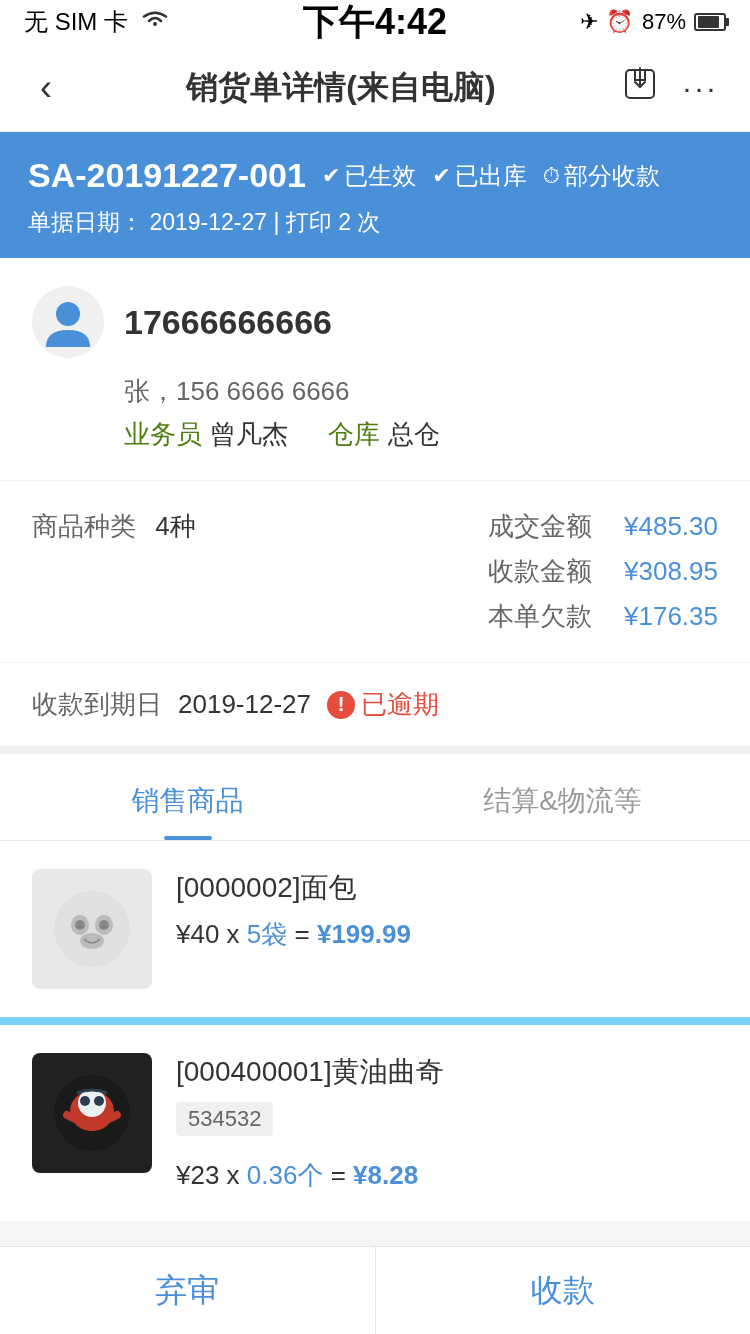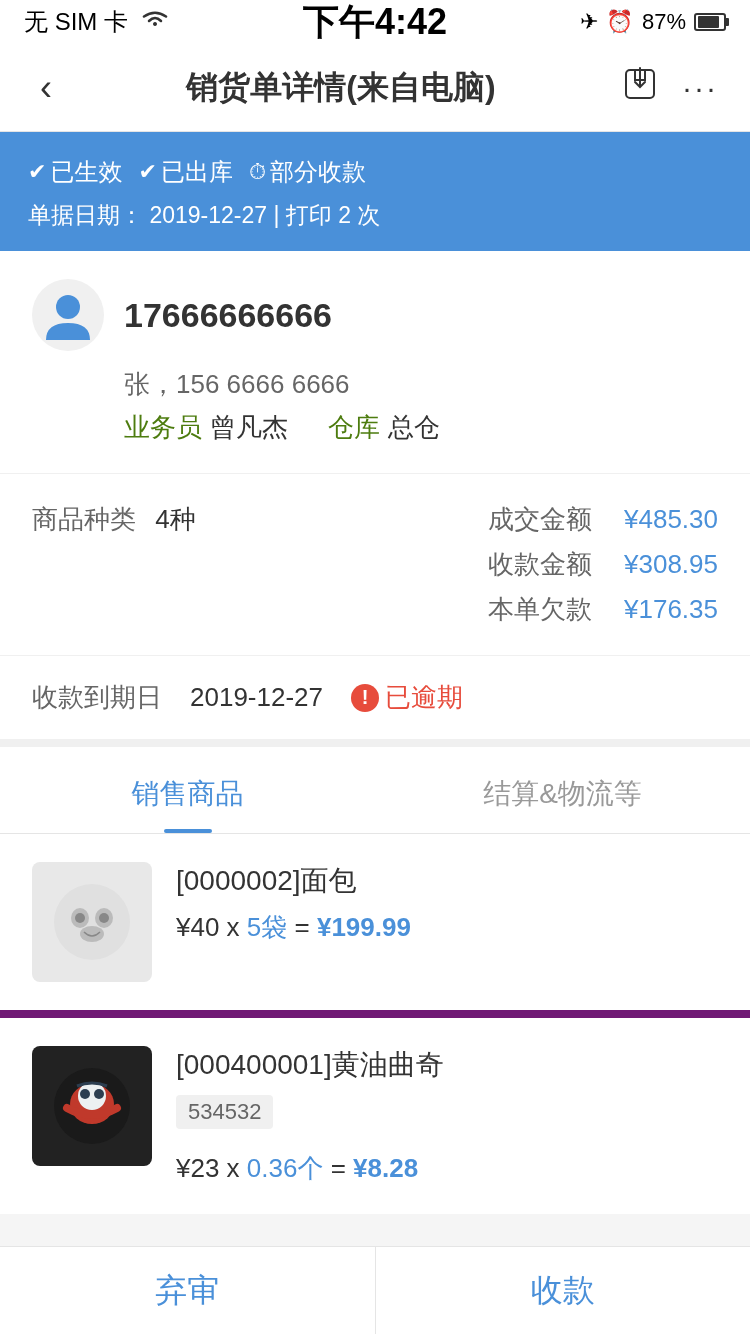--- a/index.html
+++ b/index.html
@@ -115,21 +115,21 @@
       font-size: 26px; align-items: center;
     }
     .amount-label { color: #666; }
     .amount-value { color: #4A90D9; font-weight: 500; }
 
     
     .due-section {
       background: #fff;
       padding: 24px 32px;
       border-bottom: 8px solid #f0f0f0;
-      display: flex; align-items: center; gap: 28px;
+      display: flex; align-items: center; gap: 16px;
     }
     .due-label { font-size: 26px; color: #666; }
     .due-date { font-size: 26px; color: #333; }
     .overdue-badge {
       display: flex; align-items: center; gap: 6px;
       background: transparent;
     }
     .overdue-dot {
       width: 28px; height: 28px; border-radius: 50%;
       background: #e74c3c;
@@ -153,21 +153,21 @@
       position: relative;
     }
     .tab-item.active { color: #4A90D9; }
     .tab-item.inactive { color: #999; }
     .tab-underline {
       position: absolute; bottom: 0; left: 50%; transform: translateX(-50%);
       width: 48px; height: 4px; background: #4A90D9; border-radius: 2px;
     }
 
     
-    .product-list { background: #701a75; }
+    .product-list { background: #7dd3fc; }
     .product-item {
       background: #fff;
       margin-bottom: 8px;
       padding: 28px 32px;
       display: flex; gap: 24px; align-items: flex-start;
     }
     .product-thumb {
       width: 120px; height: 120px;
       border-radius: 8px;
       background: #f0f0f0;
@@ -243,20 +243,21 @@
         <path d="M13 4 L13 14 L23 14 L23 4" stroke="#333" stroke-width="2" fill="none"></path>
         <path d="M18 2 L18 20 M13 16 L18 21 L23 16" stroke="#333" stroke-width="2" fill="none" stroke-linecap="round"></path>
       </svg>
     </span>
     <span style="font-size:30px;color:#333;letter-spacing:2px;">···</span>
   </div>
 </div>
 
 <div class="header-banner">
   <div class="banner-top">
+    <span class="order-number">SA-20191227-001</span>
     <div class="status-badges">
       <span class="status-badge">
         <span class="check">✔</span>
         <span>已生效</span>
       </span>
       <span class="status-badge">
         <span class="check">✔</span>
         <span>已出库</span>
       </span>
       <span class="status-badge">

